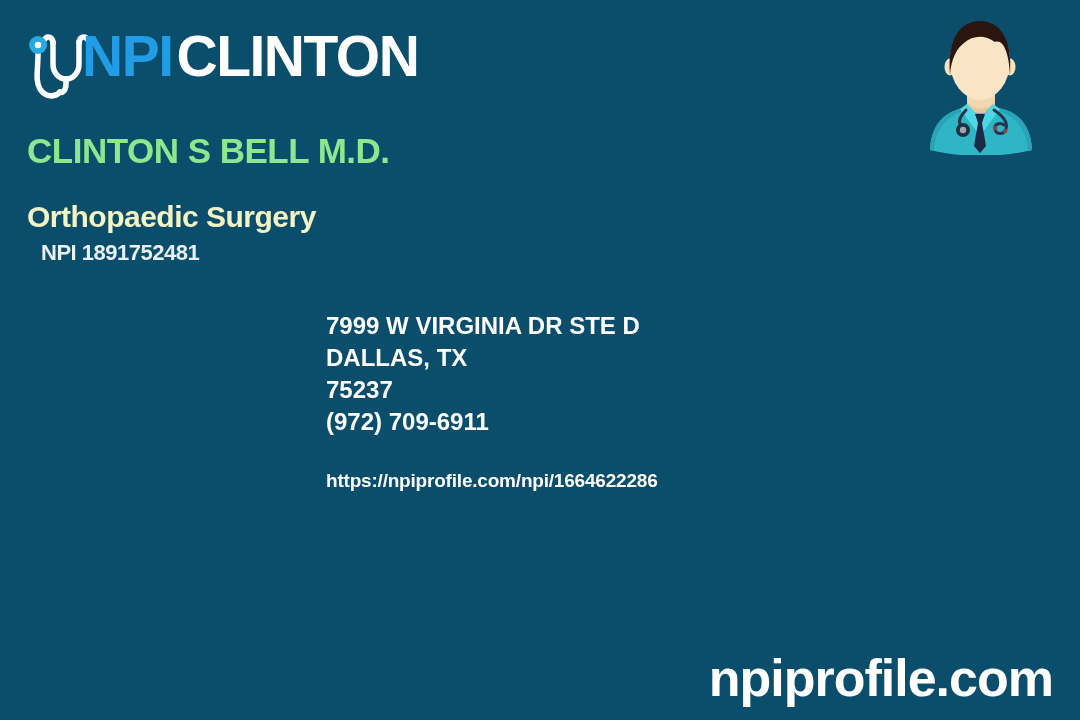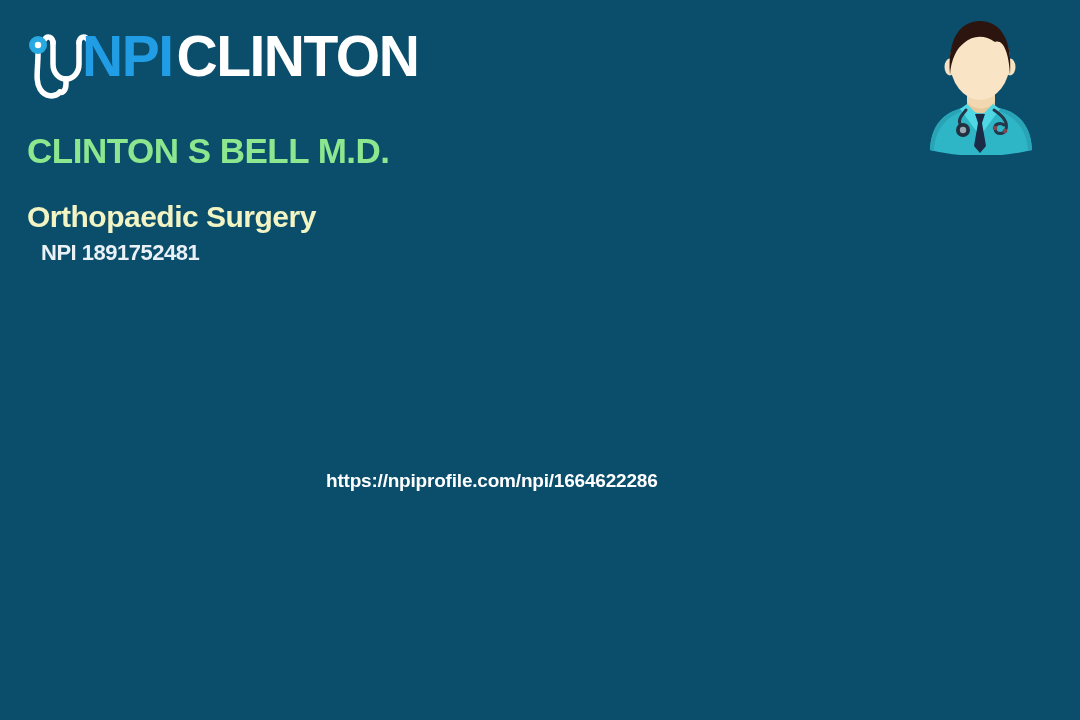--- a/index.html
+++ b/index.html
@@ -100,17 +100,24 @@
     <circle cx="47" cy="125" r="3.2" fill="#9AA7B4"></circle>
     <path d="M78,105 C87,111 92,118 90,124 C88,130 80,130 79,124 C78,119 84,117 88,120" stroke="#26364A" stroke-width="3" fill="none" stroke-linecap="round"></path>
     <circle cx="79" cy="123" r="2.3" fill="#7E4550"></circle>
     <circle cx="89" cy="126" r="2.3" fill="#7E4550"></circle>
   </svg>
 
   <h1 class="provider-name">CLINTON S BELL M.D.</h1>
   <div class="provider-specialty">Orthopaedic Surgery</div>
   <div class="provider-npi">NPI 1891752481</div>
 
+  <div class="address-block">
+    <div>7999 W VIRGINIA DR STE D</div>
+    <div>DALLAS, TX</div>
+    <div>75237</div>
+    <div>(972) 709-6911</div>
+  </div>
 
   <a class="profile-url" href="#">https://npiprofile.com/npi/1664622286</a>
 
+  <div class="brand">npiprofile.com</div>
 
 </div>
 
 </body></html>

